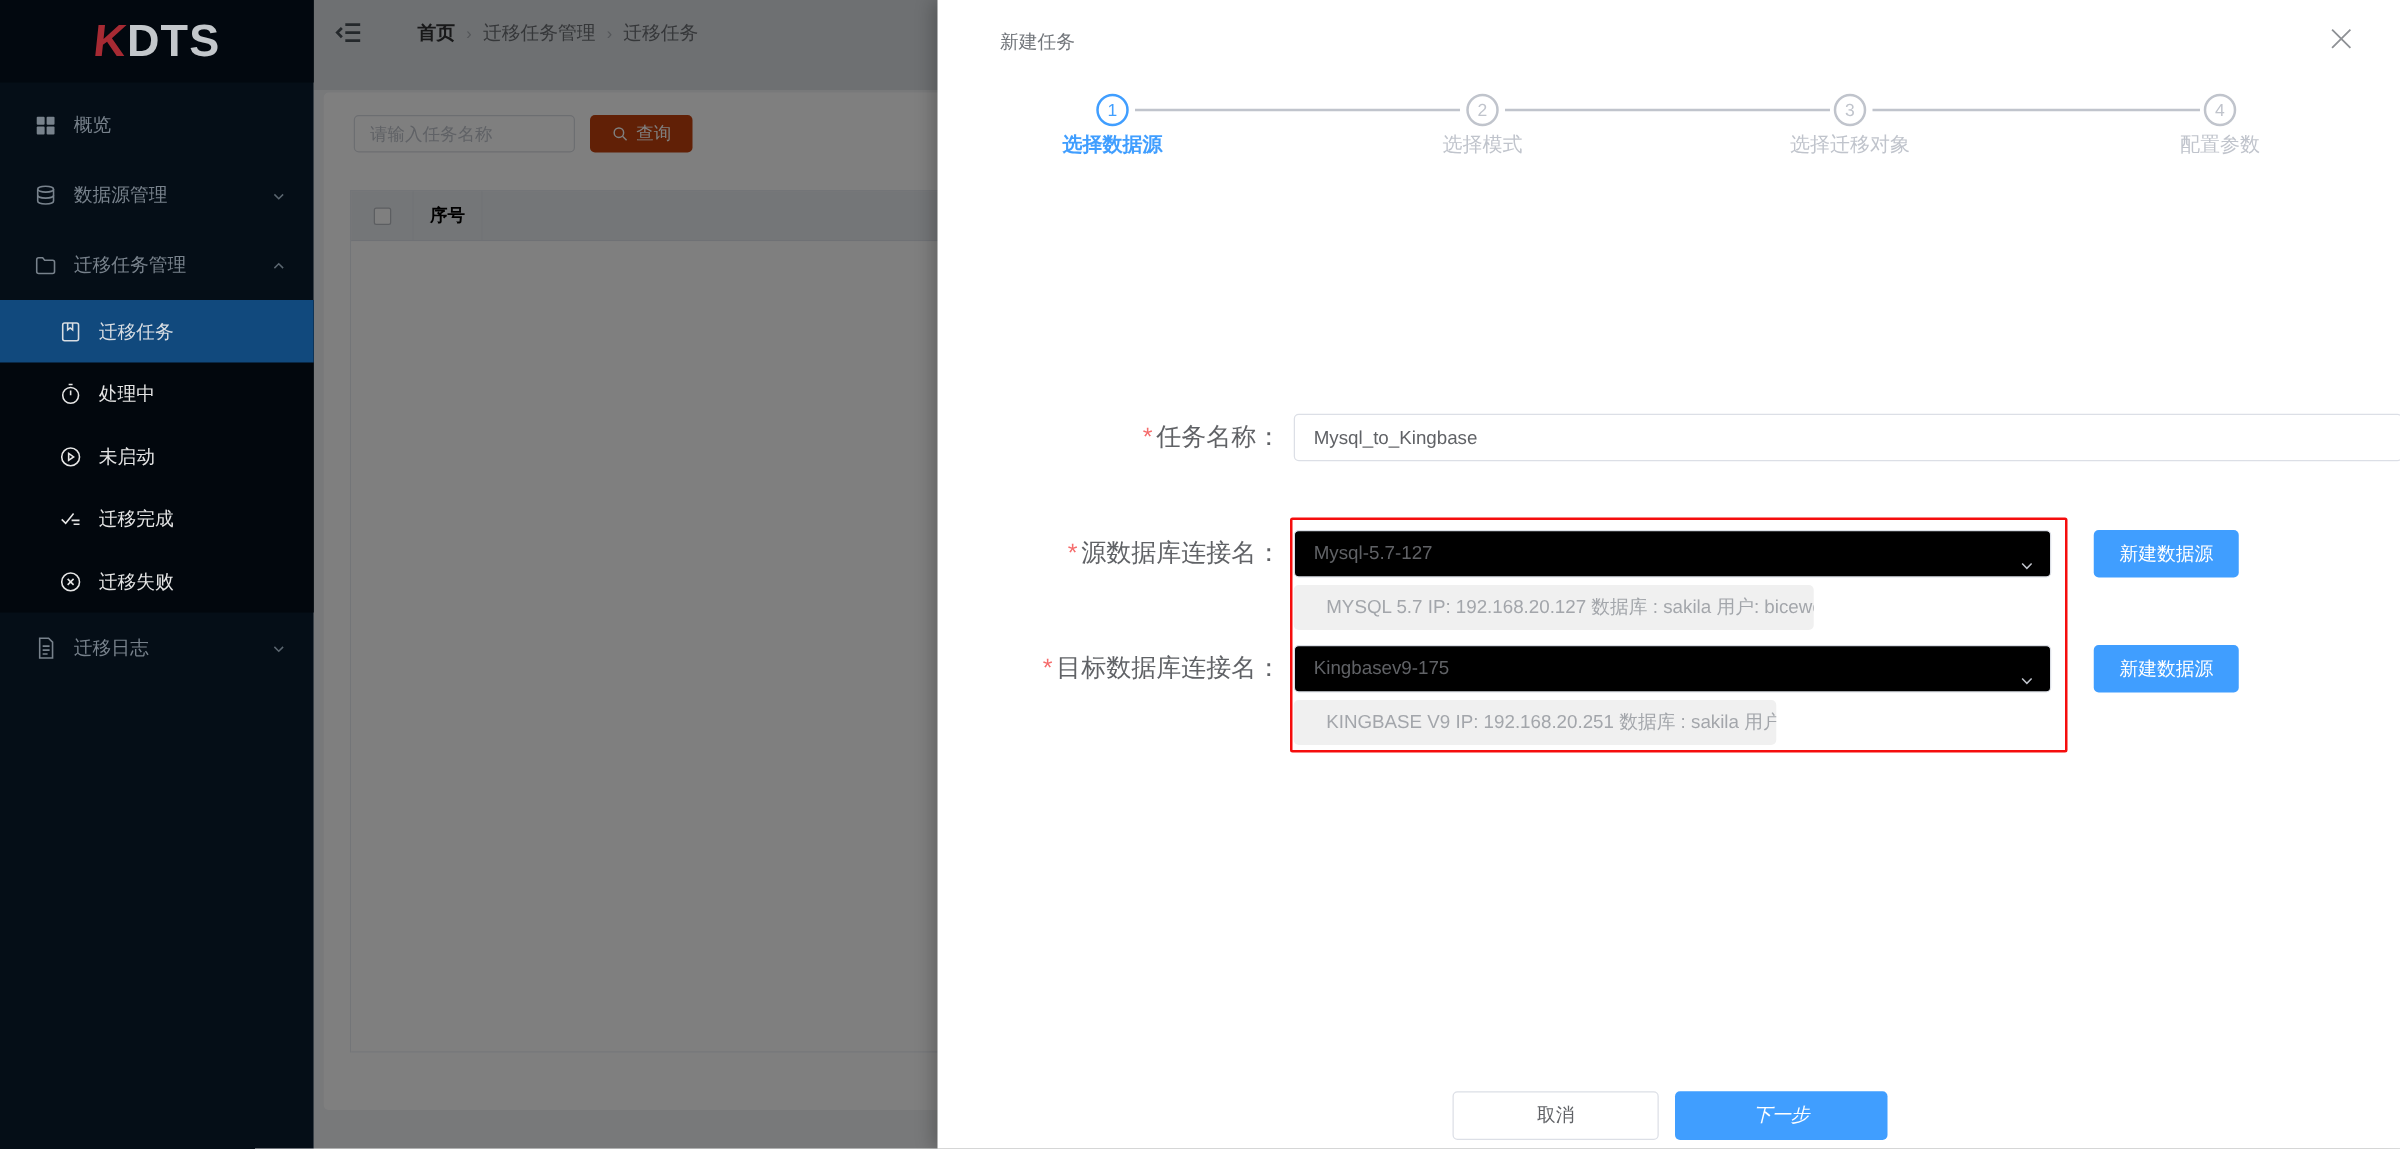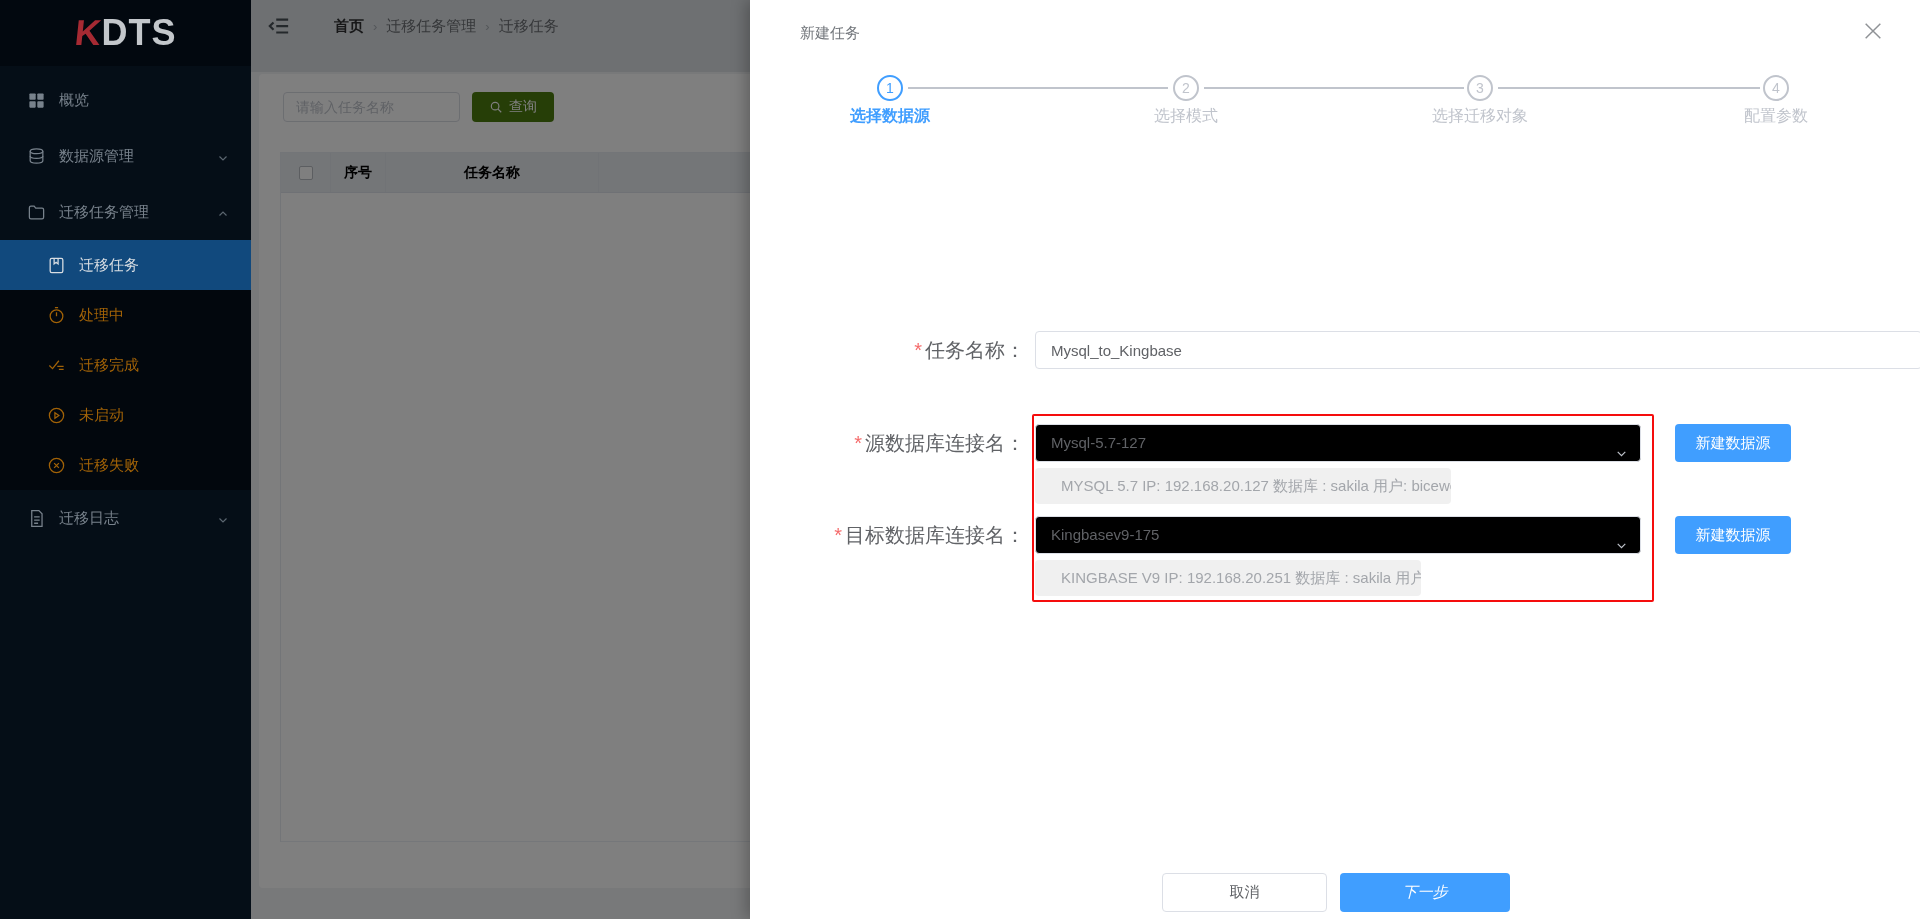--- a/index.html
+++ b/index.html
@@ -13,37 +13,37 @@
     background:#02080f; font-size:36px; font-weight:800; letter-spacing:1px; }
   .logo-k { color:#a62a33; transform:skewX(-6deg); display:inline-block; }
   .logo-rest { color:#c3c7cb; }
   .nav { padding-top:6px; }
   .nav-item { position:relative; height:56px; display:flex; align-items:center; padding-left:27px;
     color:#78828c; font-size:15px; cursor:pointer; }
   .nav-item .nav-icon { width:19px; height:19px; margin-right:13px; display:inline-flex; flex:none; }
   .nav-item svg { width:100%; height:100%; }
   .nav-chevron { position:absolute; right:22px; width:12px; height:12px; color:#5b6670; }
   .submenu { background:#02070d; }
-  .submenu .nav-item { height:50px; padding-left:47px; color:#a16207; }
+  .submenu .nav-item { height:50px; padding-left:47px; color:#e5e5e5; }
   .nav-item.active { background:#11497d; color:#d9dee3; }
 
   
   .main { position:absolute; left:251px; top:0; right:0; bottom:0; background:#f0f2f5; }
   .topbar { height:72px; background:#dce0e4; display:flex; align-items:flex-start; padding:16px 0 0 17px; }
   .fold-icon { width:22px; height:20px; color:#495057; }
   .breadcrumb { display:flex; align-items:center; margin-left:44px; font-size:15px; margin-top:1px; }
   .crumb-home { color:#303133; font-weight:bold; }
   .crumb { color:#6b6e73; }
   .crumb-sep { color:#a8adb3; margin:0 9px; font-size:13px; }
   .card { position:absolute; left:8px; top:74px; right:0; bottom:31px; background:#fff; border-radius:4px 0 0 4px; }
   .search-row { position:absolute; left:24px; top:18px; display:flex; }
   .search-input { width:177px; height:30px; border:1px solid #d9dce2; border-radius:4px; background:#fff;
     font-size:14px; color:#404040; padding:0 12px; outline:none; }
   .search-input::placeholder { color:#c0c4cc; }
-  .query-btn { margin-left:12px; width:82px; height:30px; border:none; border-radius:4px; background:#4d7c0f;
+  .query-btn { margin-left:12px; width:82px; height:30px; border:none; border-radius:4px; background:#c2410c;
     color:#fff; font-size:14px; display:flex; align-items:center; justify-content:center; gap:6px; cursor:pointer; }
   .query-btn svg { width:14px; height:14px; }
   .table { position:absolute; left:21px; right:0; top:78px; bottom:46px; border:1px solid #e6eaf0; border-bottom:none; }
   .thead { display:flex; height:40px; background:#e9ecf0; border-bottom:1px solid #dfe3ea; }
   .th { display:flex; align-items:center; justify-content:center; font-size:14px; font-weight:bold;
     color:#000000; border-right:1px solid #e2e6ec; }
   .th-check { width:50px; } .th-idx { width:55px; } .th-name { width:213px; } .th-src { flex:1; border-right:none; }
   .checkbox { width:14px; height:14px; border:1px solid #b8bcc2; border-radius:2px; background:#fff; }
   .tbody { position:absolute; left:0; right:0; top:40px; bottom:0; background:#fff; border-bottom:1px solid #ebeef5; }
   .mask { position:absolute; left:0; top:0; right:0; bottom:0; background:rgba(0,0,0,0.5); z-index:4; }
@@ -141,34 +141,34 @@
             <svg viewBox="0 0 24 24" fill="none" stroke="currentColor" stroke-width="1.6">
                 <circle cx="12" cy="13" r="8"></circle>
                 <path d="M12 13V8M10 2h4"></path>
               </svg>
           </span>
           <span>处理中</span>
         </div>
         <div class="nav-item">
           <span class="nav-icon">
             <svg viewBox="0 0 24 24" fill="none" stroke="currentColor" stroke-width="1.6">
+                <circle cx="12" cy="12" r="9"></circle>
+                <path d="M10 8.5l5 3.5-5 3.5z"></path>
+              </svg>
+          </span>
+          <span>未启动</span>
+        </div>
+        <div class="nav-item">
+          <span class="nav-icon">
+            <svg viewBox="0 0 24 24" fill="none" stroke="currentColor" stroke-width="1.6">
                 <path d="M3 12l4 4L15 6"></path>
                 <path d="M13 13h8M15 17h6"></path>
               </svg>
           </span>
           <span>迁移完成</span>
-        </div>
-        <div class="nav-item">
-          <span class="nav-icon">
-            <svg viewBox="0 0 24 24" fill="none" stroke="currentColor" stroke-width="1.6">
-                <circle cx="12" cy="12" r="9"></circle>
-                <path d="M10 8.5l5 3.5-5 3.5z"></path>
-              </svg>
-          </span>
-          <span>未启动</span>
         </div>
         <div class="nav-item">
           <span class="nav-icon">
             <svg viewBox="0 0 24 24" fill="none" stroke="currentColor" stroke-width="1.6">
                 <circle cx="12" cy="12" r="9"></circle>
                 <path d="M9 9l6 6M15 9l-6 6"></path>
               </svg>
           </span>
           <span>迁移失败</span>
         </div>
@@ -215,21 +215,20 @@
             </svg>
           <span>查询</span>
         </button>
       </div>
       <div class="table">
         <div class="thead">
           <div class="th th-check">
             <span class="checkbox"></span>
           </div>
           <div class="th th-idx">序号</div>
-          <div class="th th-name">任务名称</div>
           <div class="th th-src">源数据库连接名</div>
         </div>
         <div class="tbody"></div>
       </div>
     </div>
     <div class="mask"></div>
   </div>
 
   <div class="drawer">
     <div class="drawer-title">新建任务</div>

